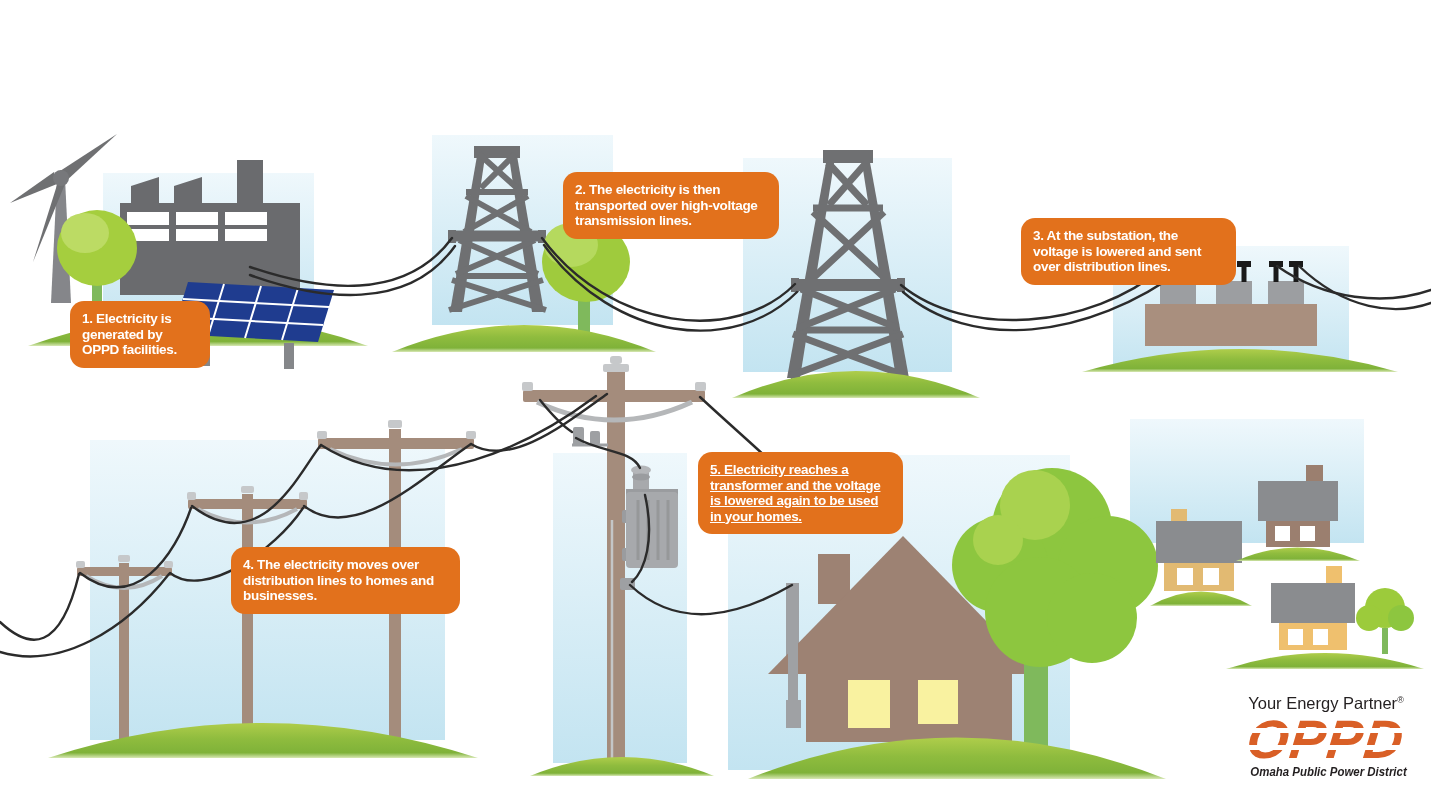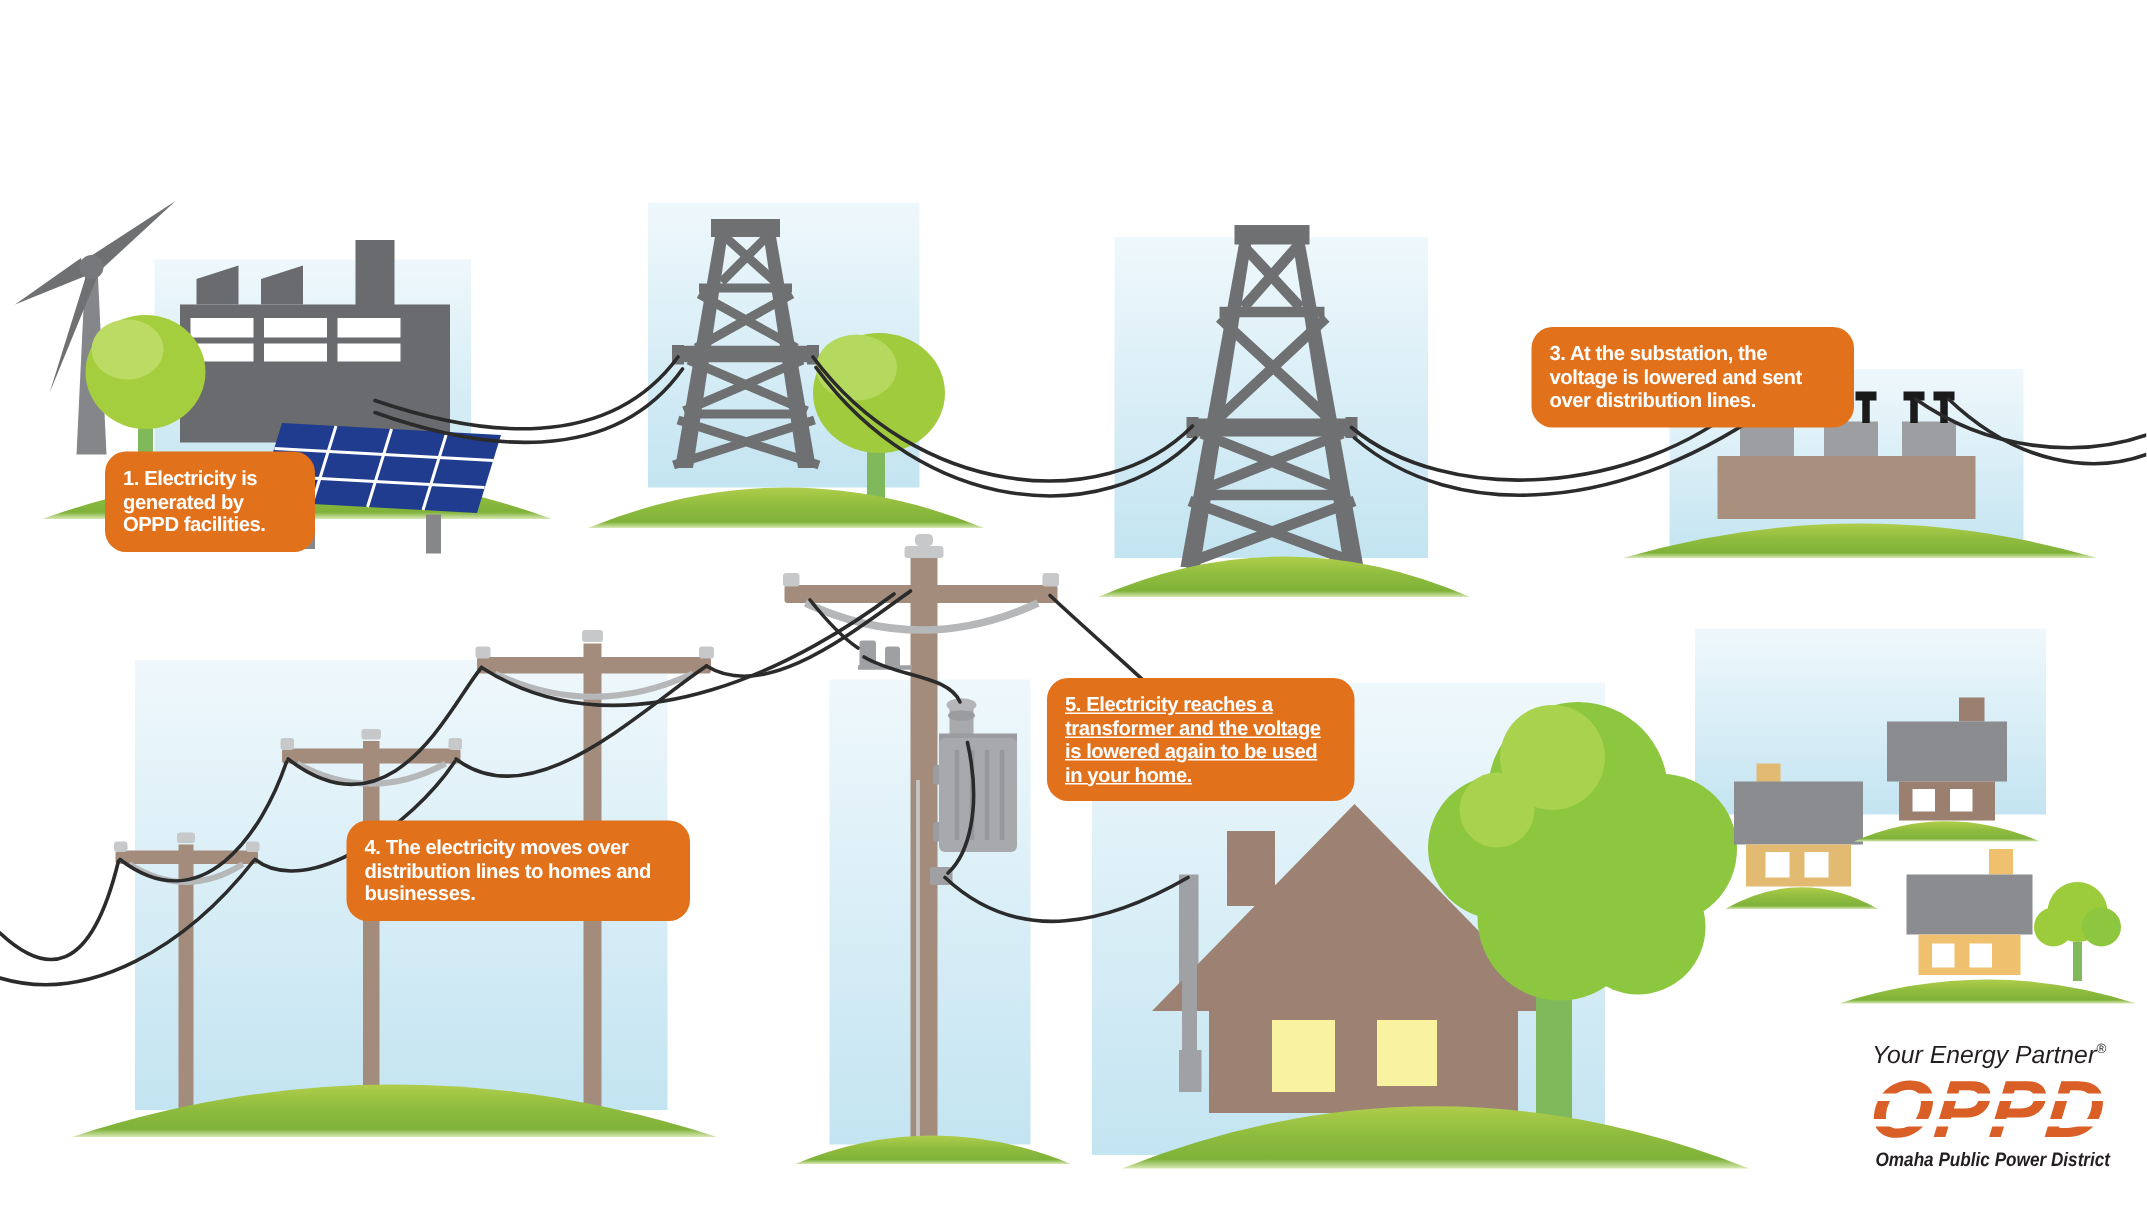--- a/index.html
+++ b/index.html
@@ -8,21 +8,21 @@
   #art{position:absolute;left:0;top:0;}
   .title-wrap{position:absolute;left:0;top:28px;width:100%;text-align:center;}
   .title{display:inline-block;transform:scaleX(.82);transform-origin:center;
          font-weight:bold;font-size:84px;line-height:1;color:#3D77B7;
          letter-spacing:-3px;white-space:nowrap;}
   .callout{position:absolute;background:#E2711C;color:#fff;border-radius:14px;
            padding:10px 12px;font-weight:bold;font-size:13.5px;line-height:15.5px;
            letter-spacing:-0.3px;}
   .callout .cl{white-space:nowrap;}
   .brand{position:absolute;left:1240px;top:694px;width:172px;text-align:center;color:#231F20;}
-  .tagline{font-style:italic;font-size:16.5px;white-space:nowrap;}
+  .tagline{font-size:16.5px;white-space:nowrap;}
   .tagline sup{font-size:9px;}
   .logo-word{position:relative;display:inline-block;margin-top:1px;
              font-weight:bold;font-style:italic;font-size:54px;line-height:50px;
              letter-spacing:1px;color:#D95F26;transform:skewX(-6deg);}
   .logo-word .stripe{position:absolute;left:-4px;right:-4px;height:5px;background:#fff;}
   .logo-word .s1{top:14px;}
   .logo-word .s2{top:31px;}
   .brand-sub{font-weight:bold;font-style:italic;font-size:13px;white-space:nowrap;
              transform:scaleX(.88);transform-origin:center;}
 </style>
@@ -299,35 +299,40 @@
       <path d="M630,585 C680,632 740,615 792,585"></path>
     </g>
   </svg>
 
 
   <div class="callout" style="left:38px;top:301px;width:116px;margin-left:32px;">
     <div class="cl">1. Electricity is</div>
     <div class="cl">generated by</div>
     <div class="cl">OPPD facilities.</div>
   </div>
+  <div class="callout" style="left:563px;top:172px;width:192px;">
+    <div class="cl">2. The electricity is then</div>
+    <div class="cl">transported over high-voltage</div>
+    <div class="cl">transmission lines.</div>
+  </div>
   <div class="callout" style="left:1021px;top:178px;width:191px;margin-top:40px;">
     <div class="cl">3. At the substation, the</div>
     <div class="cl">voltage is lowered and sent</div>
     <div class="cl">over distribution lines.</div>
   </div>
   <div class="callout" style="left:231px;top:547px;width:205px;">
     <div class="cl">4. The electricity moves over</div>
     <div class="cl">distribution lines to homes and</div>
     <div class="cl">businesses.</div>
   </div>
   <div class="callout" style="left:698px;top:452px;width:181px;text-decoration:underline;">
     <div class="cl">5. Electricity reaches a</div>
     <div class="cl">transformer and the voltage</div>
     <div class="cl">is lowered again to be used</div>
-    <div class="cl">in your home.</div>
+    <div class="cl">in your homes.</div>
   </div>
 
   <div class="brand">
     <div class="tagline"><span>Your Energy Partner</span><sup>®</sup></div>
     <div class="logo-word"><span>OPPD</span><i class="stripe s1"></i><i class="stripe s2"></i></div>
     <div class="brand-sub">Omaha Public Power District</div>
   </div>
 
 </div>
 

